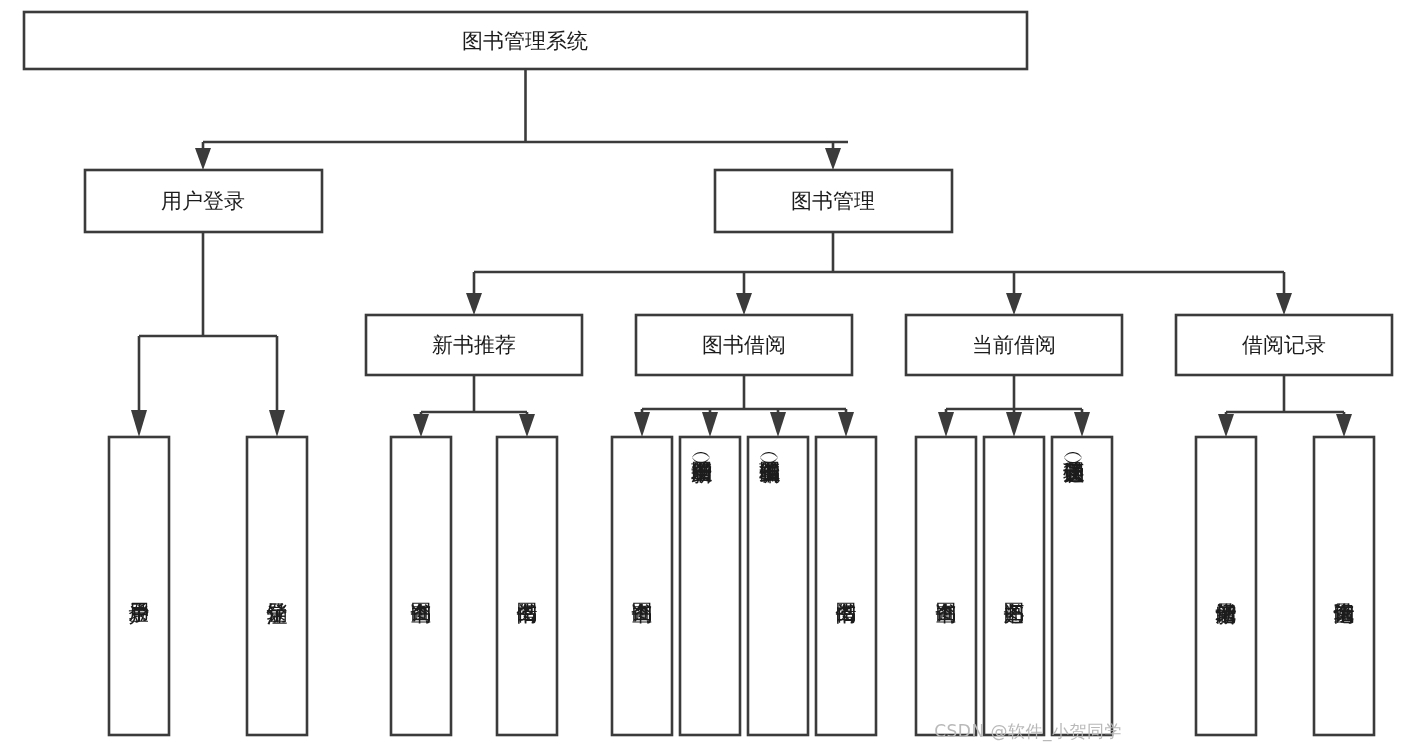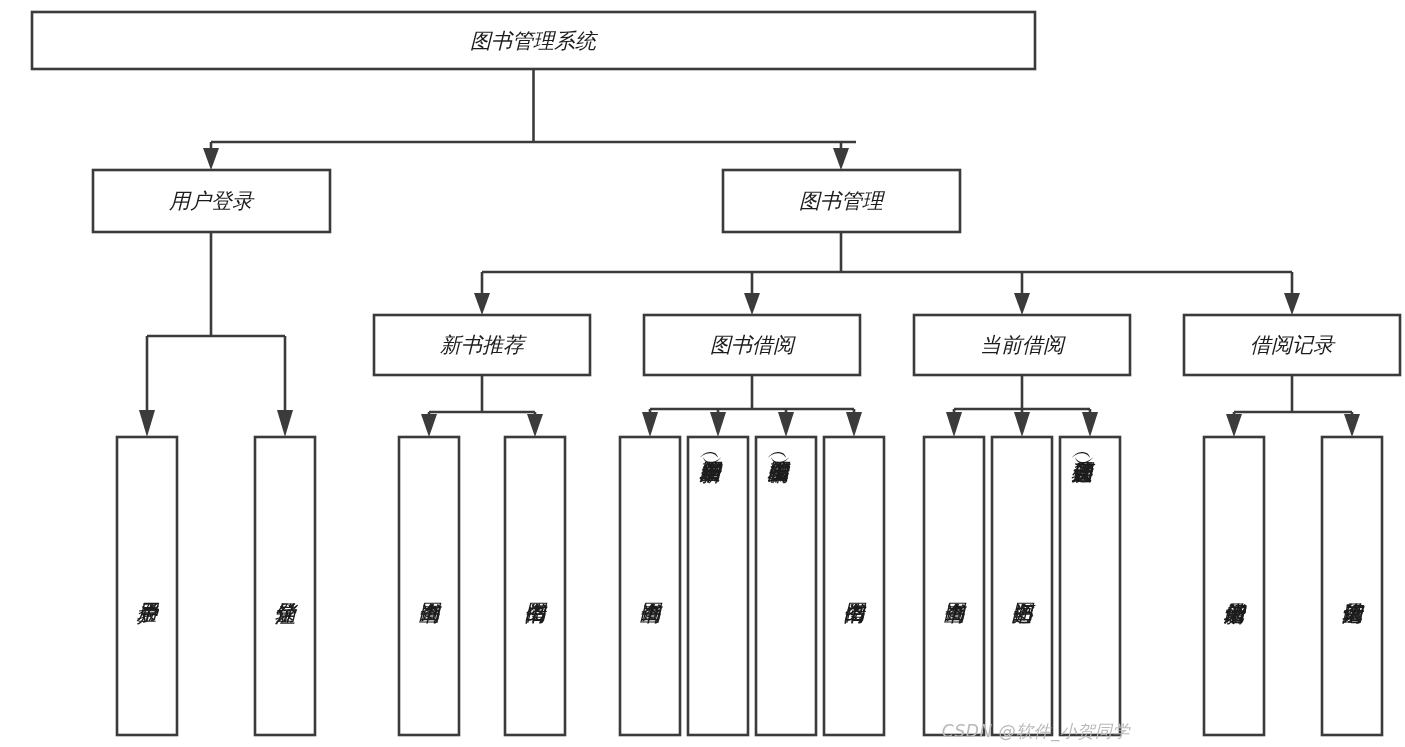--- a/index.html
+++ b/index.html
@@ -9,25 +9,24 @@
   }
   body {
     width: 1405px;
     height: 747px;
     font-family: "DejaVu Sans", "Liberation Sans", sans-serif;
     overflow: hidden;
     position: relative;
   }
   #chart-root {
     position: absolute;
-    left: 12px;
+    left: 4px;
     top: 0;
     width: 1126px;
     height: 747px;
-    font-style: italic;
   }
   .node-rect {
     fill: #ffffff;
     stroke: #3b3b3b;
     stroke-width: 2.6;
   }
   .node-label {
     fill: #1c1c1c;
     font-family: "DejaVu Sans", "Liberation Sans", sans-serif;
     font-size: 21px;

